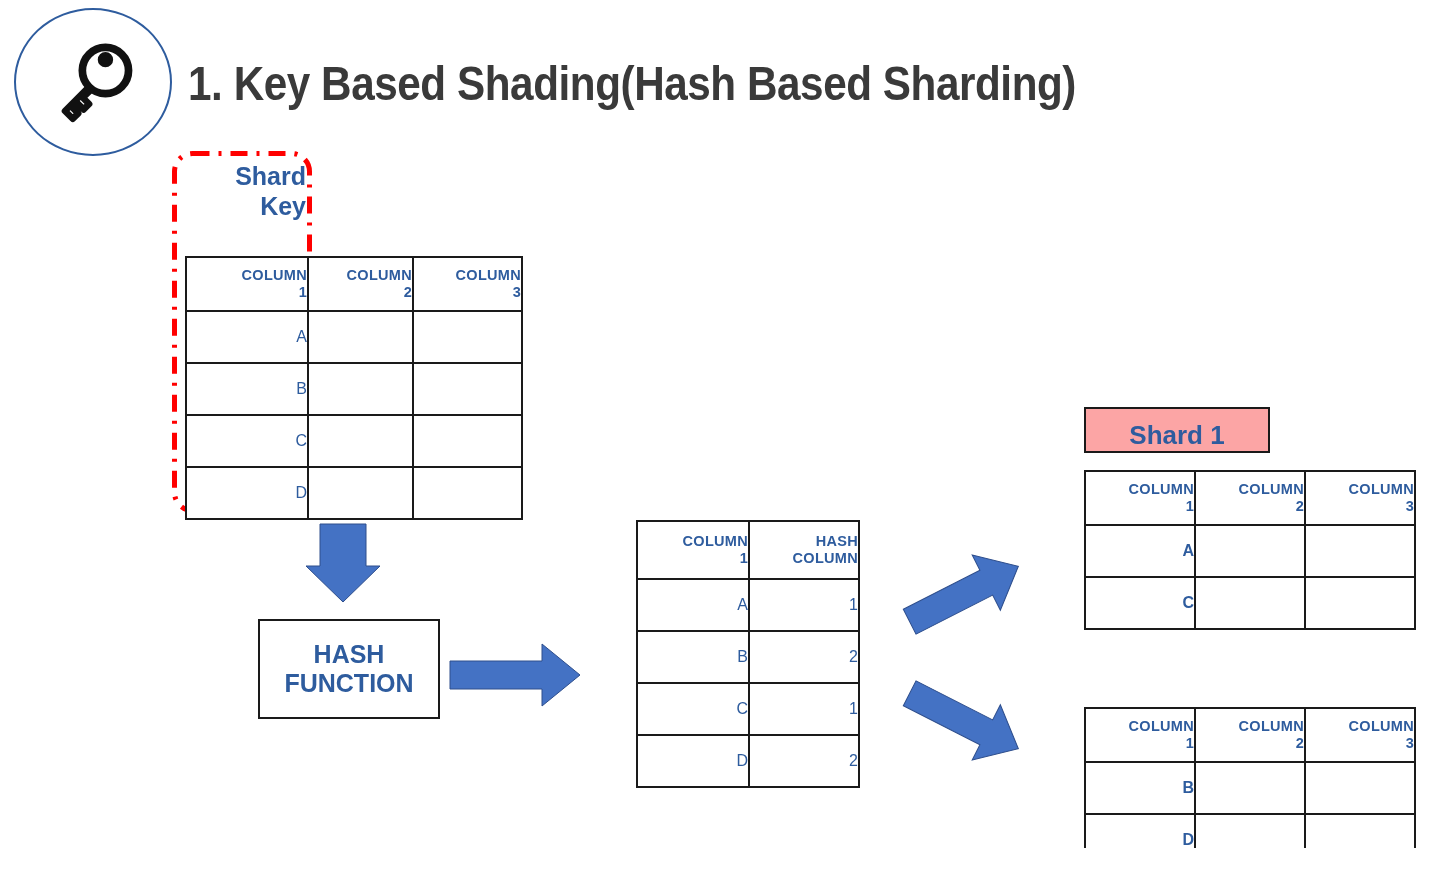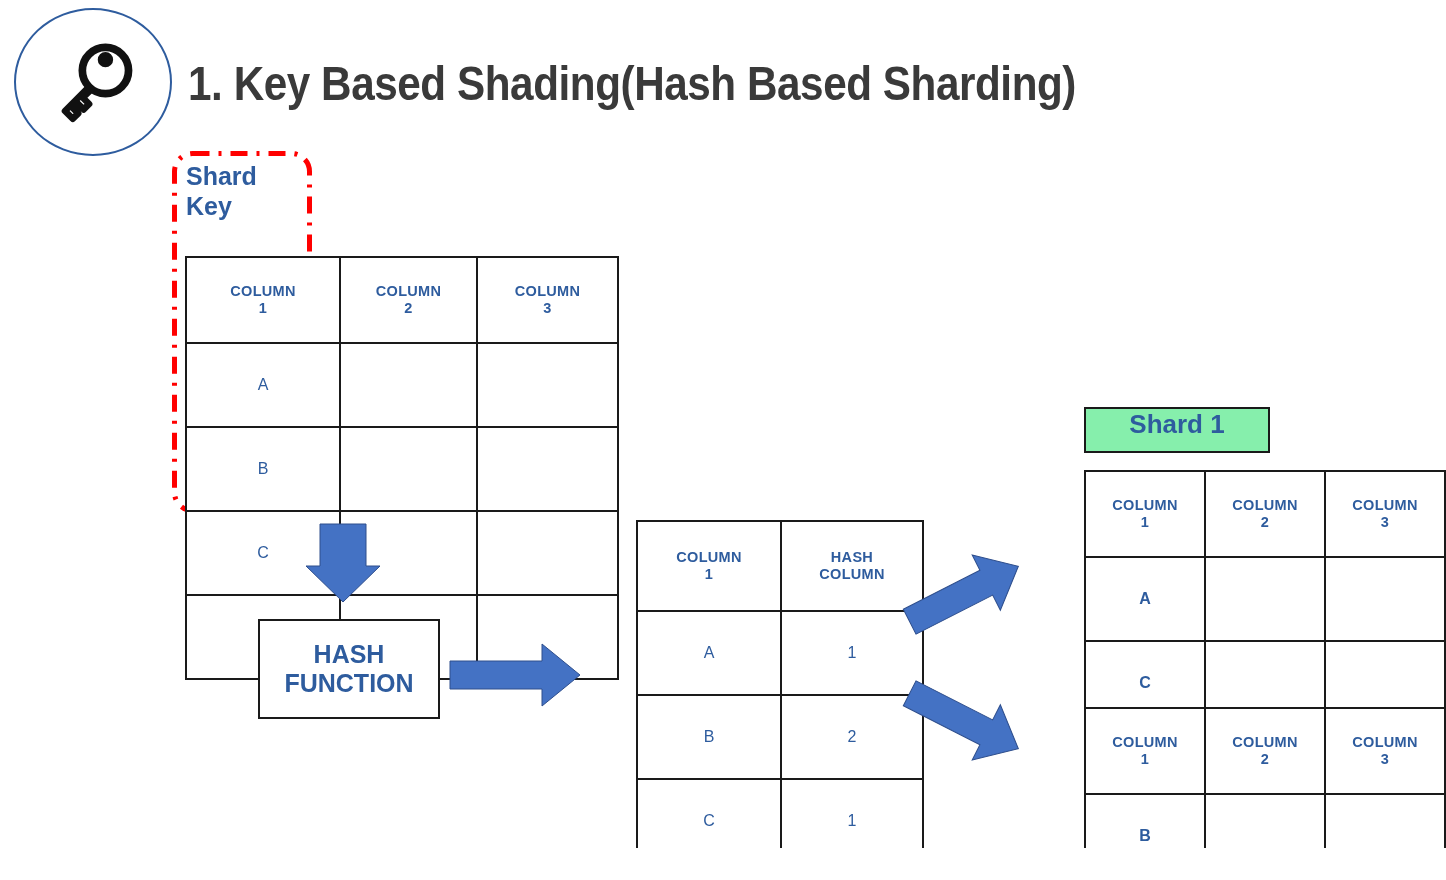--- a/index.html
+++ b/index.html
@@ -44,25 +44,25 @@
   }
 
   
   .dtable {
     border-collapse: collapse;
     table-layout: fixed;
     background: #ffffff;
   }
   .dtable td {
     border: 2px solid #1a1a1a;
-    text-align: center;
+    text-align: right;
     vertical-align: middle;
     color: #2E5C9E;
     font-size: 15px;
-    padding: 16px;
+    padding: 0;
   }
   .dtable td.hdr {
     font-weight: bold;
     font-size: 14.5px;
     line-height: 1.15;
     letter-spacing: 0.3px;
   }
   .dtable td.cell {
     font-size: 16px;
     font-weight: normal;
@@ -77,21 +77,21 @@
   #main-table td { height: 50px; }
   #main-table td.hdr { height: 52px; }
   .mc1 { width: 120px; }
   .mc2 { width: 103px; }
   .mc3 { width: 107px; }
 
   
   #shard-key-label {
     left: 186px; top: 162px;
     width: 120px;
-    text-align: left;
+    text-align: right;
     font-size: 25px;
     font-weight: bold;
     color: #2E5C9E;
     line-height: 1.18;
   }
 
   
   #hash-fn-box {
     left: 258px; top: 619px;
     width: 182px; height: 100px;
@@ -116,23 +116,23 @@
   #hash-table td.hdr { height: 56px; }
   .hc1 { width: 110px; }
   .hc2 { width: 108px; }
 
   
   .shard-title {
     border: 2.5px solid #1a1a1a;
     box-sizing: border-box;
     width: 186px; height: 46px;
     display: flex;
-    align-items: flex-start;
+    align-items: flex-end;
     justify-content: center;
-    background: #86efac;
+    background: #fca5a5;
   }
   .shard-title span {
     font-size: 26px;
     font-weight: bold;
     color: #2E5C9E;
   }
   #shard1-title { left: 1084px; top: 407px; }
   #shard2-title { left: 1084px; top: 651px; }
   #shard1-table { left: 1084px; top: 470px; }
   #shard2-table { left: 1084px; top: 707px; }

